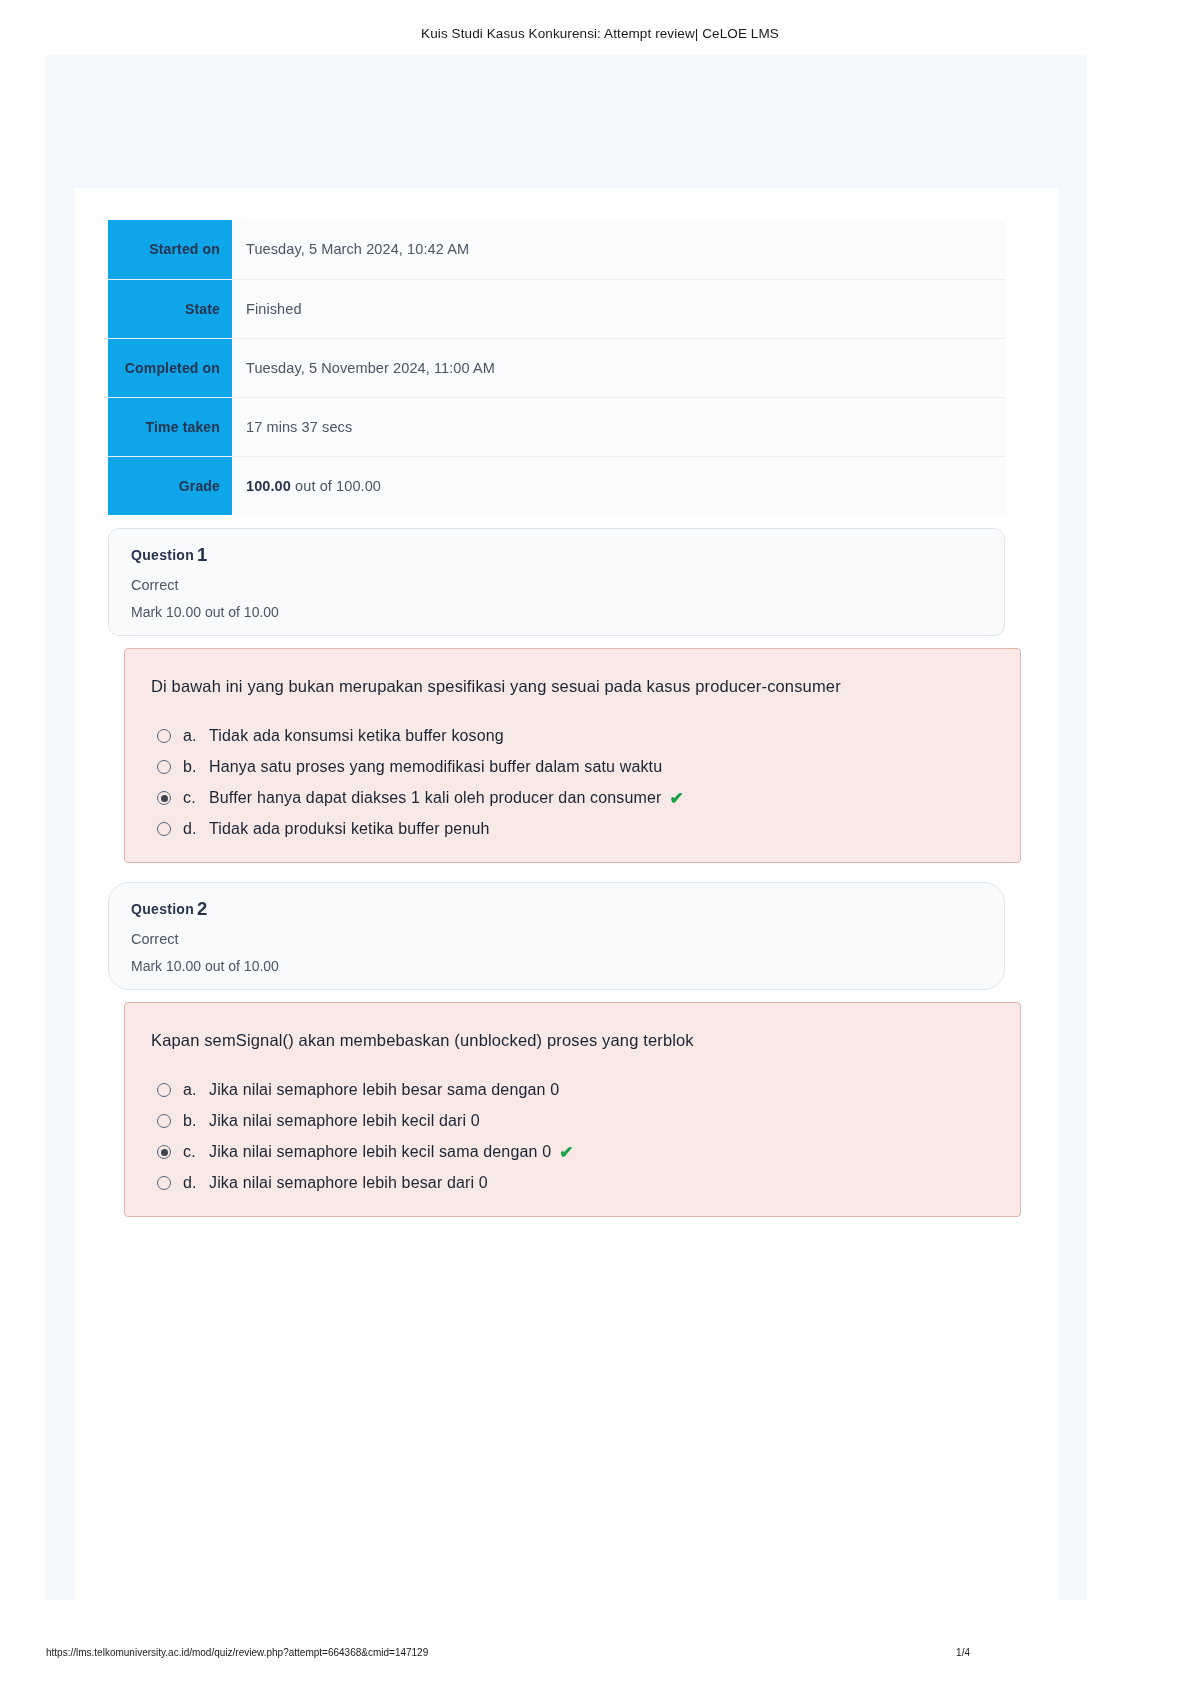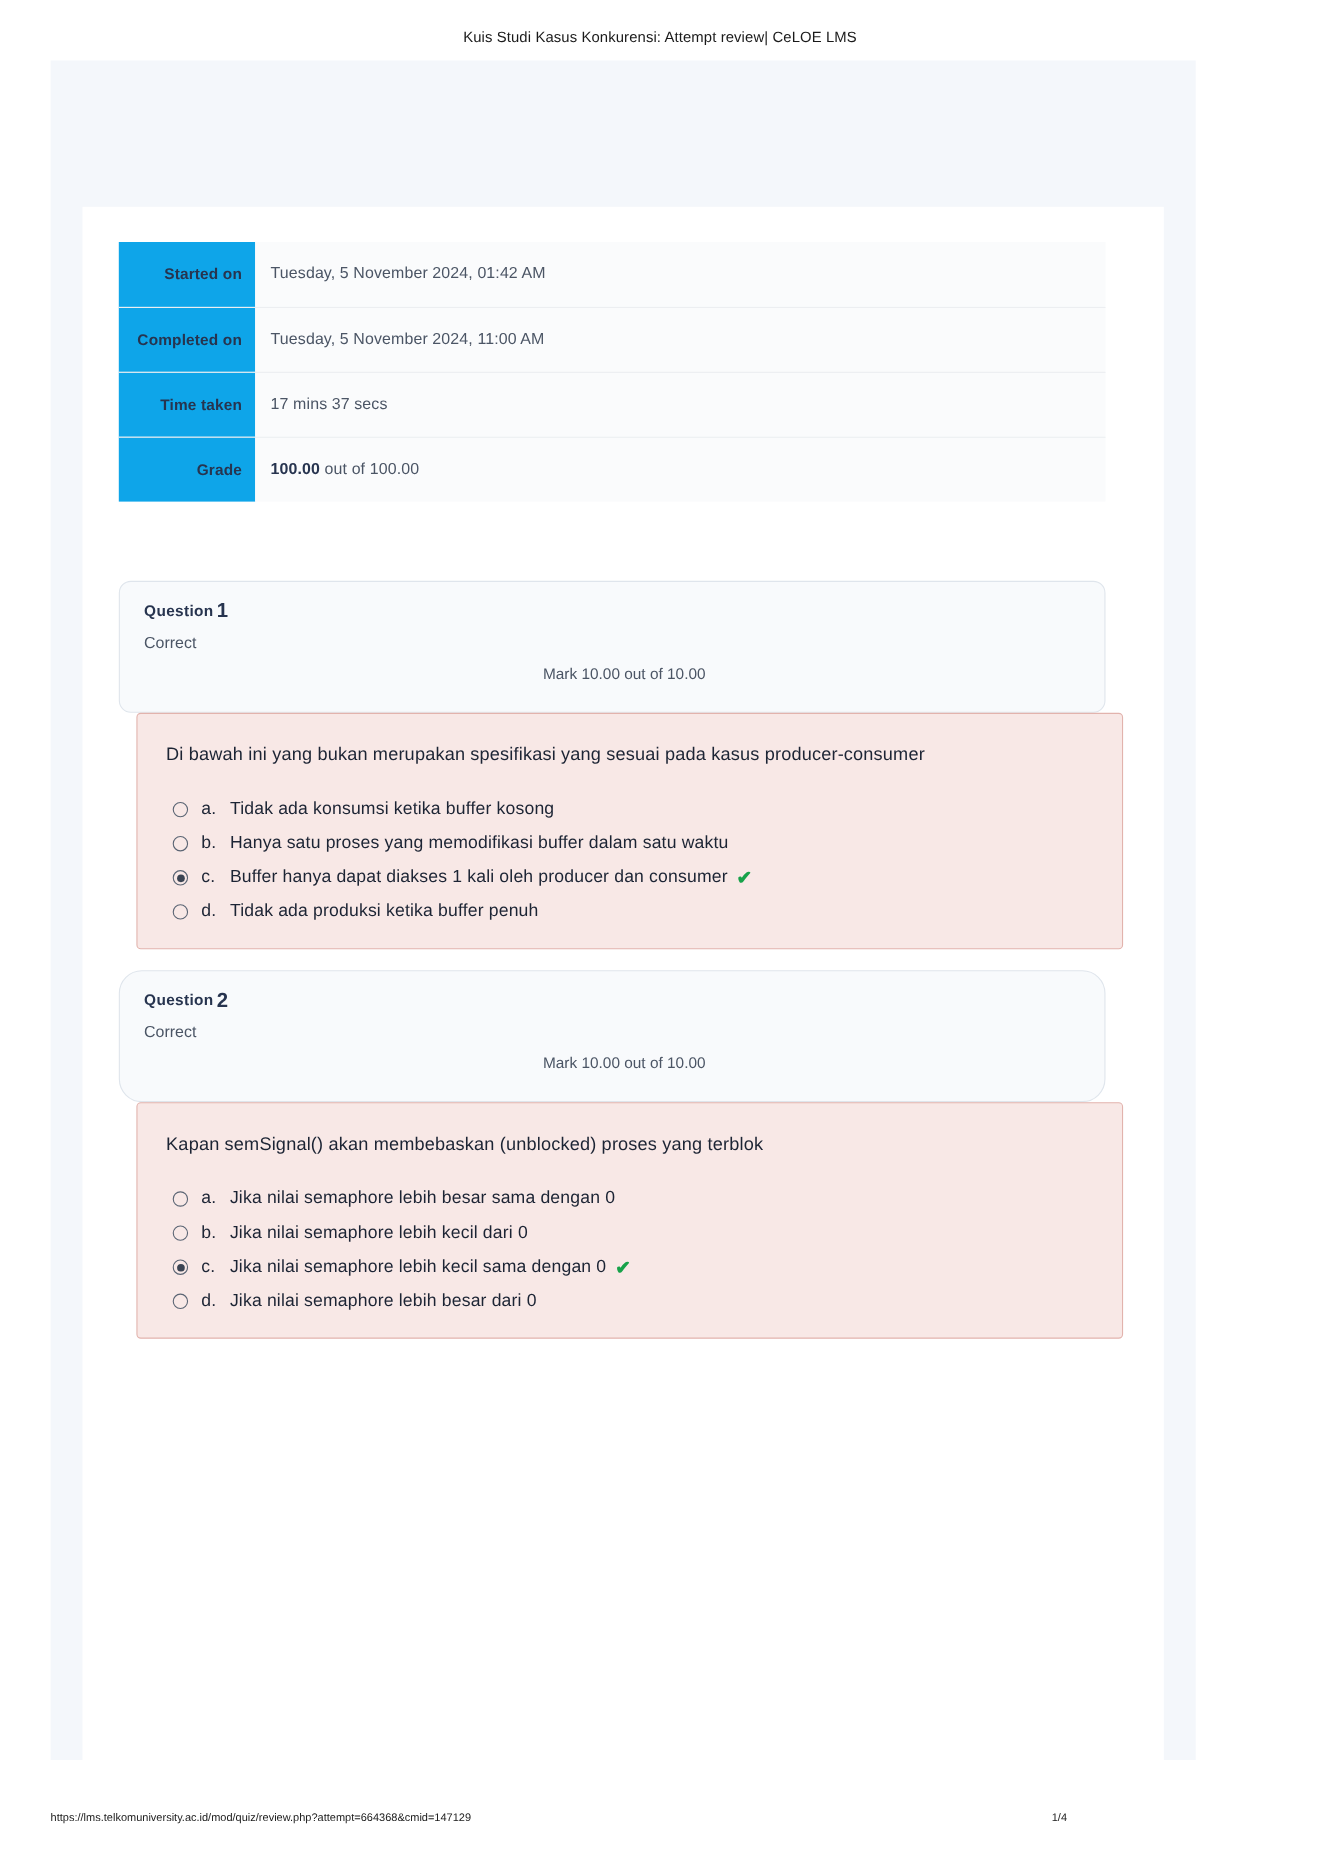--- a/index.html
+++ b/index.html
@@ -156,23 +156,22 @@
   }
   .q-info .q-state {
     font-size: 14.5px;
     color: #4b5565;
     margin: 0 0 13px 0;
     line-height: 1;
   }
   .q-info .q-mark {
     font-size: 14px;
     color: #4b5565;
-    margin: 12px;
+    margin: 0;
     line-height: 1;
-    text-align: center;
   }
 
   
   .q-answer {
     position: absolute;
     left: 108px;
     width: 897px;
     background: #f8e8e6;
     border: 1px solid #e2b3ad;
     border-radius: 4px;
@@ -255,21 +254,25 @@
 </div>
 
 <div class="page-canvas">
   <div class="content-sheet"></div>
 </div>
 
 <table class="summary-table">
   <tbody>
     <tr>
       <th>Started on</th>
-      <td>Tuesday, 5 November 2024, 01:42 AM</td>
+      <td>Tuesday, 5 March 2024, 10:42 AM</td>
+    </tr>
+    <tr>
+      <th>State</th>
+      <td>Finished</td>
     </tr>
     <tr>
       <th>Completed on</th>
       <td>Tuesday, 5 November 2024, 11:00 AM</td>
     </tr>
     <tr>
       <th>Time taken</th>
       <td>17 mins 37 secs</td>
     </tr>
     <tr>

